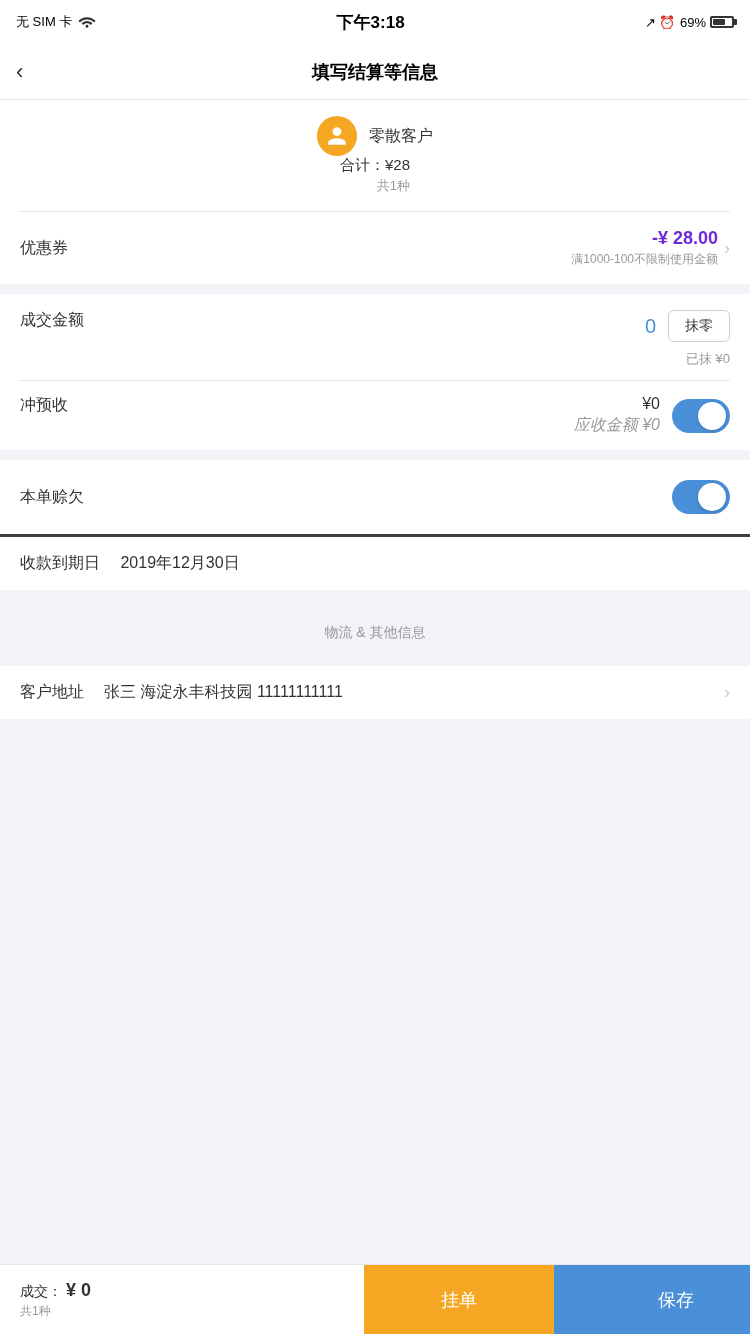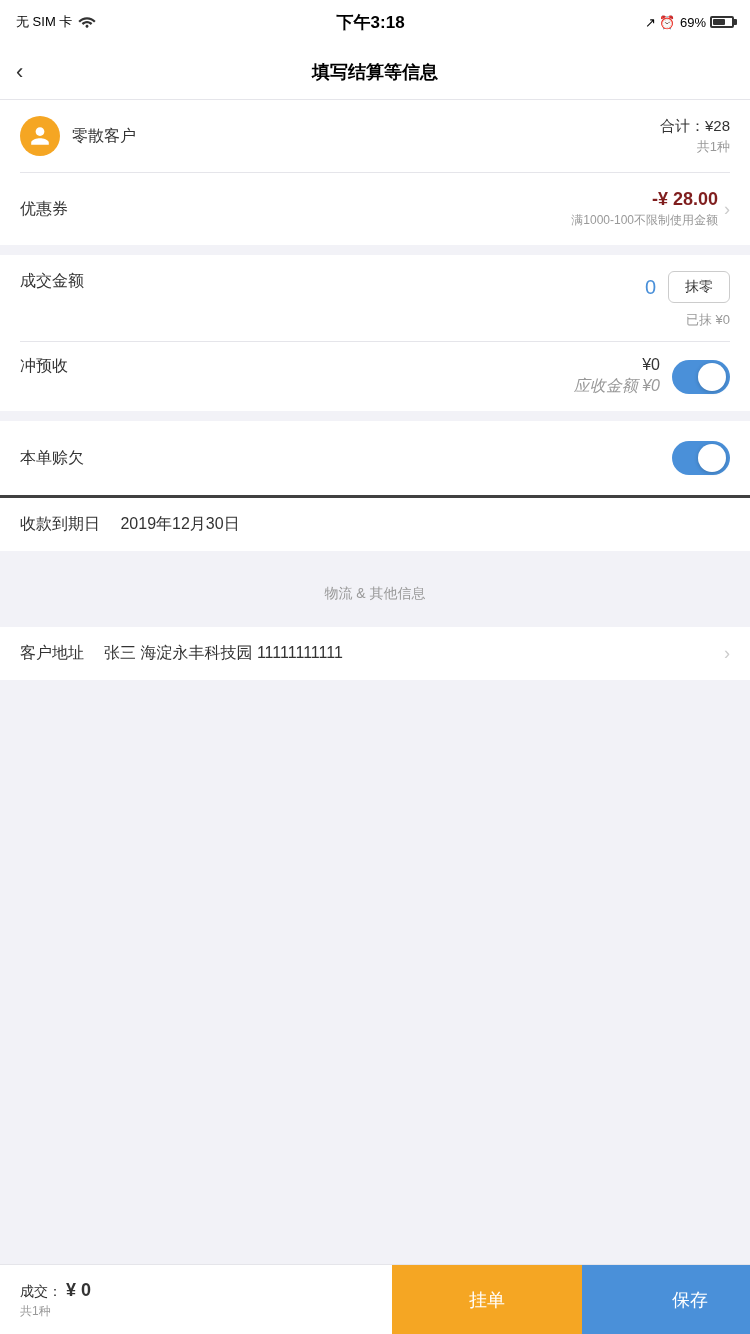--- a/index.html
+++ b/index.html
@@ -61,20 +61,21 @@
       background: #fff;
       margin-bottom: 10px;
     }
 
     
     .customer-row {
       display: flex;
       align-items: center;
       justify-content: space-between;
       padding: 16px 20px;
+      flex-direction: column;
     }
     .customer-left {
       display: flex;
       align-items: center;
       gap: 12px;
     }
     .customer-avatar {
       width: 40px;
       height: 40px;
       border-radius: 50%;
@@ -121,21 +122,21 @@
       color: #333;
     }
     .coupon-right {
       display: flex;
       align-items: center;
       gap: 6px;
       text-align: right;
     }
     .coupon-amount {
       font-size: 18px;
-      color: #7f1d1d;
+      color: #6d28d9;
       font-weight: 600;
     }
     .coupon-desc {
       font-size: 12px;
       color: #999;
       margin-top: 2px;
     }
     .chevron-icon {
       color: #ccc;
       font-size: 18px;
@@ -314,21 +315,21 @@
       height: 70px;
       background: #f5a623;
       display: flex;
       align-items: center;
       justify-content: center;
       font-size: 18px;
       color: #fff;
       cursor: pointer;
     }
     .btn-save {
-      width: 168px;
+      width: 196px;
       height: 70px;
       background: #4a90d9;
       display: flex;
       align-items: center;
       justify-content: center;
       font-size: 18px;
       color: #fff;
       cursor: pointer;
       padding-left: 48px;
     }

